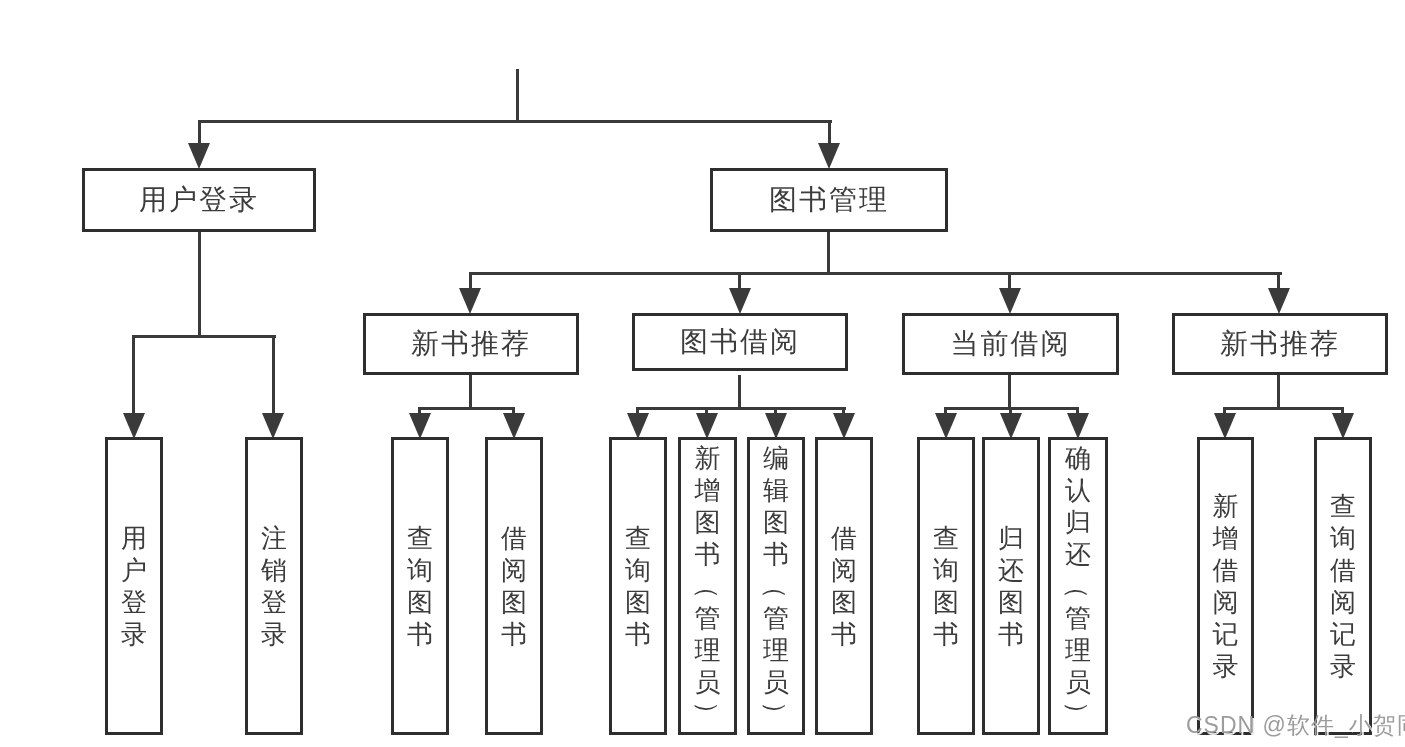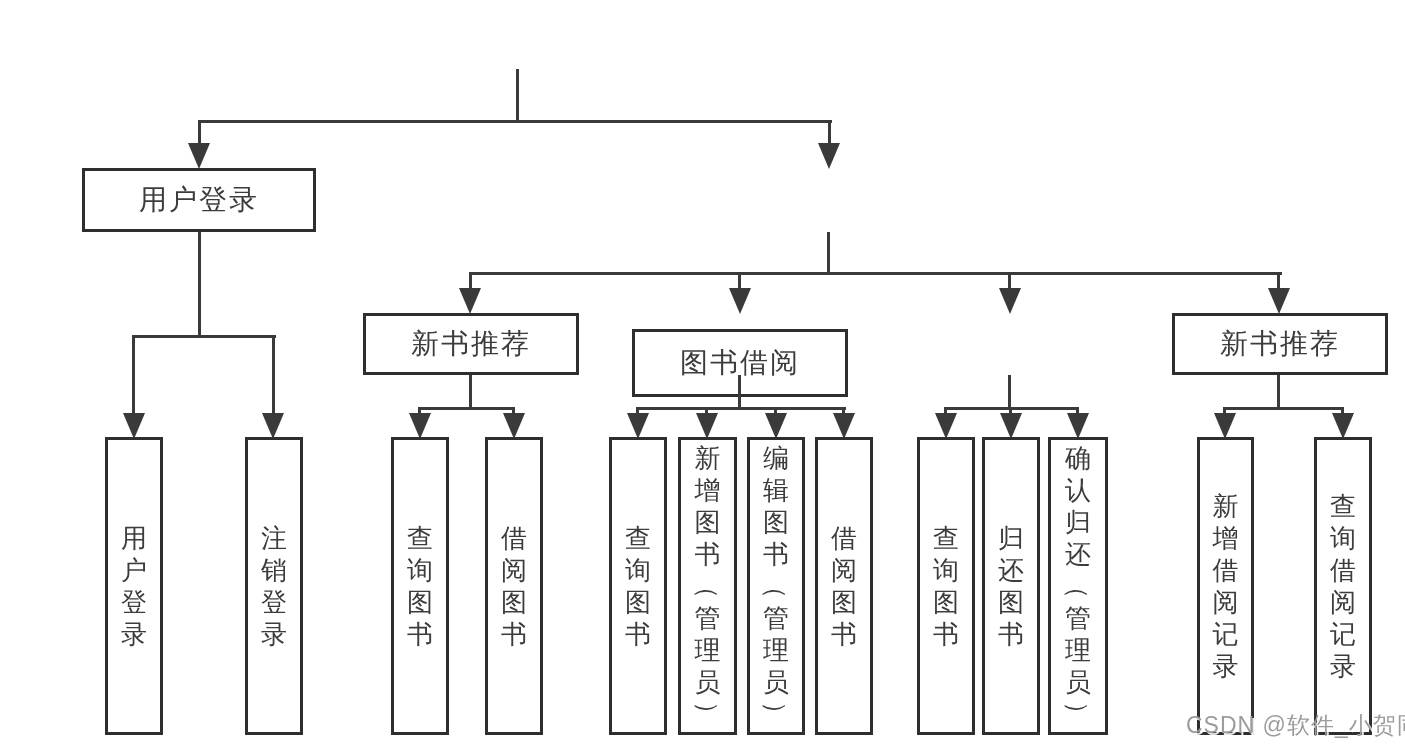--- a/index.html
+++ b/index.html
@@ -81,20 +81,23 @@
   <div class="vl" style="left:516px;top:69px;height:53px;"></div>
   <div class="hl" style="left:198px;top:120px;width:634px;"></div>
   <div class="vl" style="left:198px;top:120px;height:28px;"></div>
   <div class="ar" style="left:188px;top:143px;"></div>
   <div class="vl" style="left:828px;top:120px;height:28px;"></div>
   <div class="ar" style="left:818px;top:143px;"></div>
 
   <div class="box hbox" style="left:82px;top:168px;width:234px;height:64px;">
     <span>用户登录</span>
   </div>
+  <div class="box hbox" style="left:710px;top:168px;width:238px;height:64px;">
+    <span>图书管理</span>
+  </div>
 
   <div class="vl" style="left:198px;top:232px;height:105px;"></div>
   <div class="hl" style="left:132px;top:335px;width:144px;"></div>
   <div class="vl" style="left:132px;top:335px;height:82px;"></div>
   <div class="ar" style="left:123px;top:413px;"></div>
   <div class="vl" style="left:272px;top:335px;height:82px;"></div>
   <div class="ar" style="left:262px;top:413px;"></div>
 
   <div class="vl" style="left:827px;top:232px;height:42px;"></div>
   <div class="hl" style="left:469px;top:272px;width:813px;"></div>
@@ -103,22 +106,25 @@
   <div class="vl" style="left:738px;top:272px;height:20px;"></div>
   <div class="ar" style="left:729px;top:288px;"></div>
   <div class="vl" style="left:1008px;top:272px;height:20px;"></div>
   <div class="ar" style="left:999px;top:288px;"></div>
   <div class="vl" style="left:1277px;top:272px;height:20px;"></div>
   <div class="ar" style="left:1268px;top:288px;"></div>
 
   <div class="box hbox" style="left:363px;top:313px;width:216px;height:62px;">
     <span>新书推荐</span>
   </div>
-  <div class="box hbox" style="left:632px;top:329px;width:216px;height:68px;">
+  <div class="box hbox" style="left:632px;top:313px;width:216px;height:58px;">
     <span>图书借阅</span>
+  </div>
+  <div class="box hbox" style="left:902px;top:313px;width:217px;height:62px;">
+    <span>当前借阅</span>
   </div>
   <div class="box hbox" style="left:1172px;top:313px;width:216px;height:62px;">
     <span>新书推荐</span>
   </div>
 
   <div class="vl" style="left:469px;top:375px;height:34px;"></div>
   <div class="hl" style="left:418px;top:407px;width:97px;"></div>
   <div class="vl" style="left:418px;top:407px;height:10px;"></div>
   <div class="ar" style="left:409px;top:413px;"></div>
   <div class="vl" style="left:512px;top:407px;height:10px;"></div>

